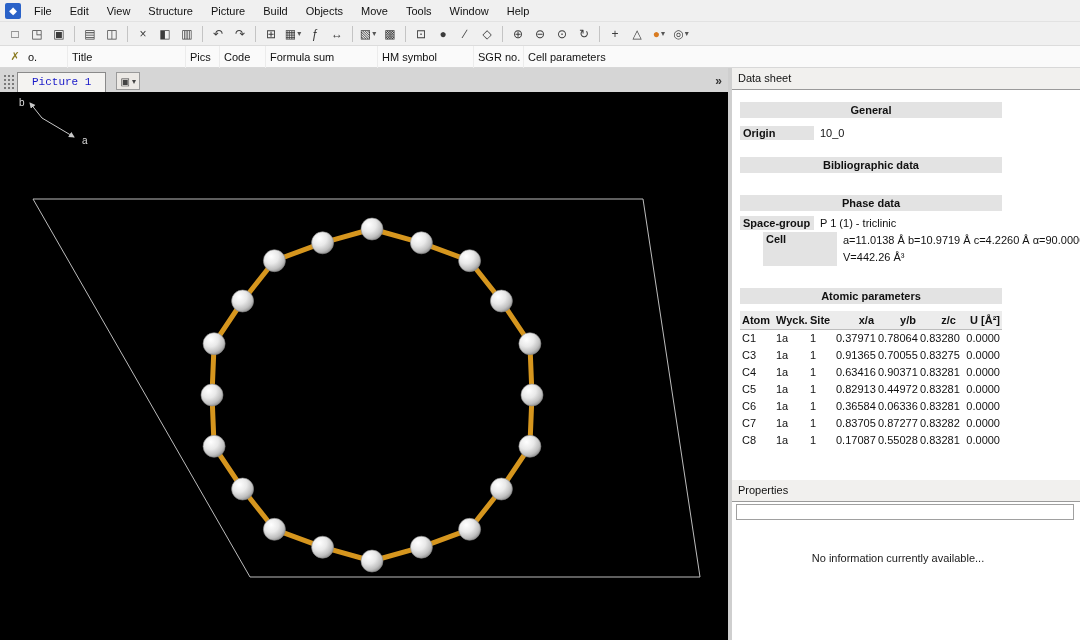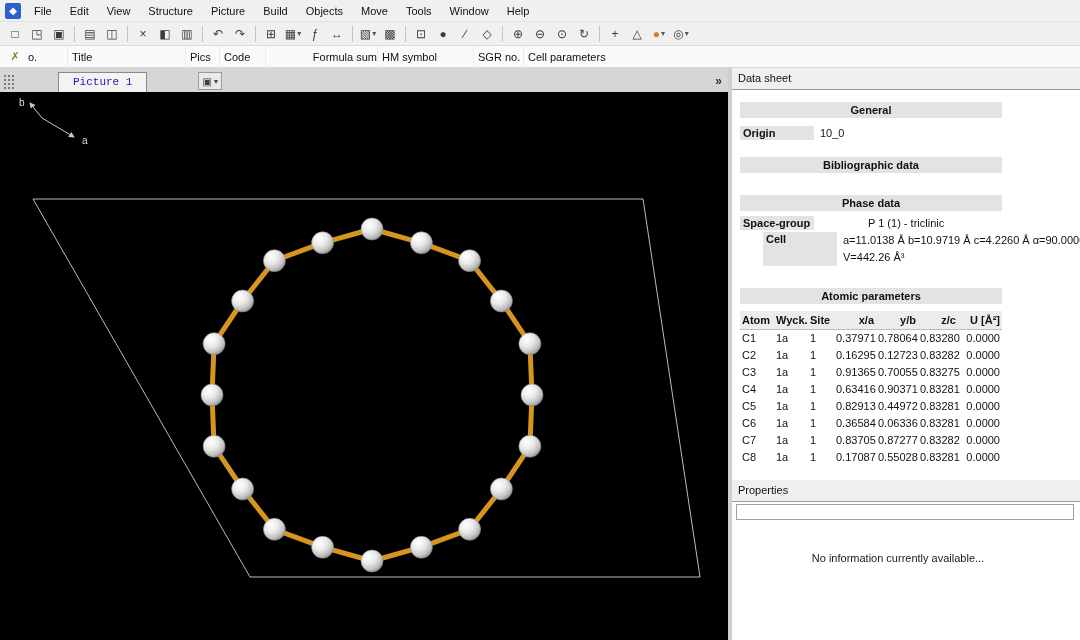--- a/index.html
+++ b/index.html
@@ -17,45 +17,45 @@
   .tb-btn { height:20px; min-width:20px; display:flex; align-items:center; justify-content:center; margin:0 1px; border:1px solid transparent; border-radius:2px; color:#3c3c3c; }
   .tb-glyph { font-size:12px; line-height:18px; }
   .tb-dd { font-size:8px; color:#555; margin-left:1px; }
   .tb-sep { width:1px; height:16px; background:#c4c4c4; margin:0 4px; }
 
   
   .fieldsbar { position:absolute; left:0; top:46px; width:1080px; height:22px; background:#fafafa; display:flex; align-items:center; border-bottom:1px solid #d8d8d8; }
   .fb-icon { width:18px; text-align:center; color:#8a7a20; font-size:11px; margin-left:6px; }
   .fb-col { height:22px; line-height:22px; padding-left:4px; border-right:1px solid #ececec; white-space:nowrap; overflow:hidden; }
   .w-no { width:44px; } .w-title { width:118px; } .w-pics { width:34px; } .w-code { width:46px; }
-  .w-formula { width:112px;text-align:right; } .w-hm { width:96px; } .w-sgr { width:50px; } .w-cell { width:150px; border-right:none; }
-
-  
-  .tabbar { position:absolute; left:0; top:68px; width:728px; height:24px; background:#d6d6d6; display:flex; align-items:flex-end;gap:41px; }
+  .w-formula { width:112px; } .w-hm { width:96px; } .w-sgr { width:50px; } .w-cell { width:150px; border-right:none; }
+
+  
+  .tabbar { position:absolute; left:0; top:68px; width:728px; height:24px; background:#d6d6d6; display:flex; align-items:flex-end; }
   .grip { width:12px; height:16px; margin:0 3px 3px 2px; background-image:radial-gradient(#7a7a7a 1px, transparent 1.1px); background-size:4px 4px; background-position:1px 1px; }
   .tab { height:20px; margin-bottom:0; padding:3px 14px 0 14px; background:#f4f3f1; border:1px solid #8a8a8a; border-bottom:none; font-family:"Liberation Mono", monospace; font-size:11px; color:#1818c8; }
   .tabbtn { height:18px; margin:0 0 2px 10px; padding:1px 3px; background:#ece9e5; border:1px solid #9a9a9a; display:flex; align-items:center; font-size:10px; color:#444; }
   .tabbtn .dd { font-size:8px; margin-left:2px; }
   .collapse { margin:0 6px 4px auto; font-size:12px; color:#333; font-weight:bold; }
 
   
   .viewport { position:absolute; left:0; top:92px; width:728px; height:548px; background:#000; }
 
   
   .splitter { position:absolute; left:728px; top:68px; width:4px; height:572px; background:#cfcfcf; cursor:col-resize; }
 
   
   .panel-head { position:absolute; left:732px; width:348px; height:22px; background:#f1f0ee; border-bottom:1px solid #9a9a9a; line-height:21px; padding-left:6px; }
   .ds-head { top:68px; }
   .datasheet { position:absolute; left:732px; top:90px; width:348px; height:390px; background:#fff; padding:12px 10px 0 8px; overflow:hidden; }
   .ds-bar { width:262px; height:16px; background:#e3e3e3; text-align:center; font-weight:bold; line-height:16px; }
   .ds-row { width:332px; display:flex; }
   .ds-label { width:74px; background:#e3e3e3; font-weight:bold; padding:1px 3px; }
   .ds-value { flex:1; padding:1px 0 1px 6px; white-space:nowrap; overflow:hidden; }
-  .m8{margin-top:8px;} .m17{margin-top:17px;} .m22{margin-top:22px;} .m5{margin-top:5px;gap:48px;} .m2{margin-top:2px;margin-left:23px;} .m7{margin-top:7px;}
+  .m8{margin-top:8px;} .m17{margin-top:17px;} .m22{margin-top:22px;} .m5{margin-top:5px;} .m2{margin-top:2px;margin-left:23px;} .m7{margin-top:7px;}
   .cell-lines { flex:1; overflow:hidden; }
   .cell-lines div { height:17px; line-height:17px; padding-left:6px; white-space:nowrap; }
   .atoms-table { border-collapse:collapse; width:262px; table-layout:fixed; }
   .atoms-table th { background:#ececec; border-bottom:1px solid #bdbdbd; font-weight:bold; height:18px; padding:0 2px; }
   .atoms-table td { height:17px; padding:0 2px; white-space:nowrap; }
   .atoms-table th:nth-child(1), .atoms-table td:nth-child(1){ width:34px; text-align:left; }
   .atoms-table th:nth-child(2), .atoms-table td:nth-child(2){ width:34px; text-align:left; }
   .atoms-table th:nth-child(3), .atoms-table td:nth-child(3){ width:26px; text-align:left; }
   .atoms-table th:nth-child(4), .atoms-table td:nth-child(4){ width:42px; text-align:right; }
   .atoms-table th:nth-child(5), .atoms-table td:nth-child(5){ width:42px; text-align:right; }
@@ -326,29 +326,20 @@
           <tr>
             <td>C1</td>
             <td>1a</td>
             <td>1</td>
             <td>0.37971</td>
             <td>0.78064</td>
             <td>0.83280</td>
             <td>0.0000</td>
           </tr>
           <tr>
-            <td>C2</td>
-            <td>1a</td>
-            <td>1</td>
-            <td>0.16295</td>
-            <td>0.12723</td>
-            <td>0.83282</td>
-            <td>0.0000</td>
-          </tr>
-          <tr>
             <td>C3</td>
             <td>1a</td>
             <td>1</td>
             <td>0.91365</td>
             <td>0.70055</td>
             <td>0.83275</td>
             <td>0.0000</td>
           </tr>
           <tr>
             <td>C4</td>

